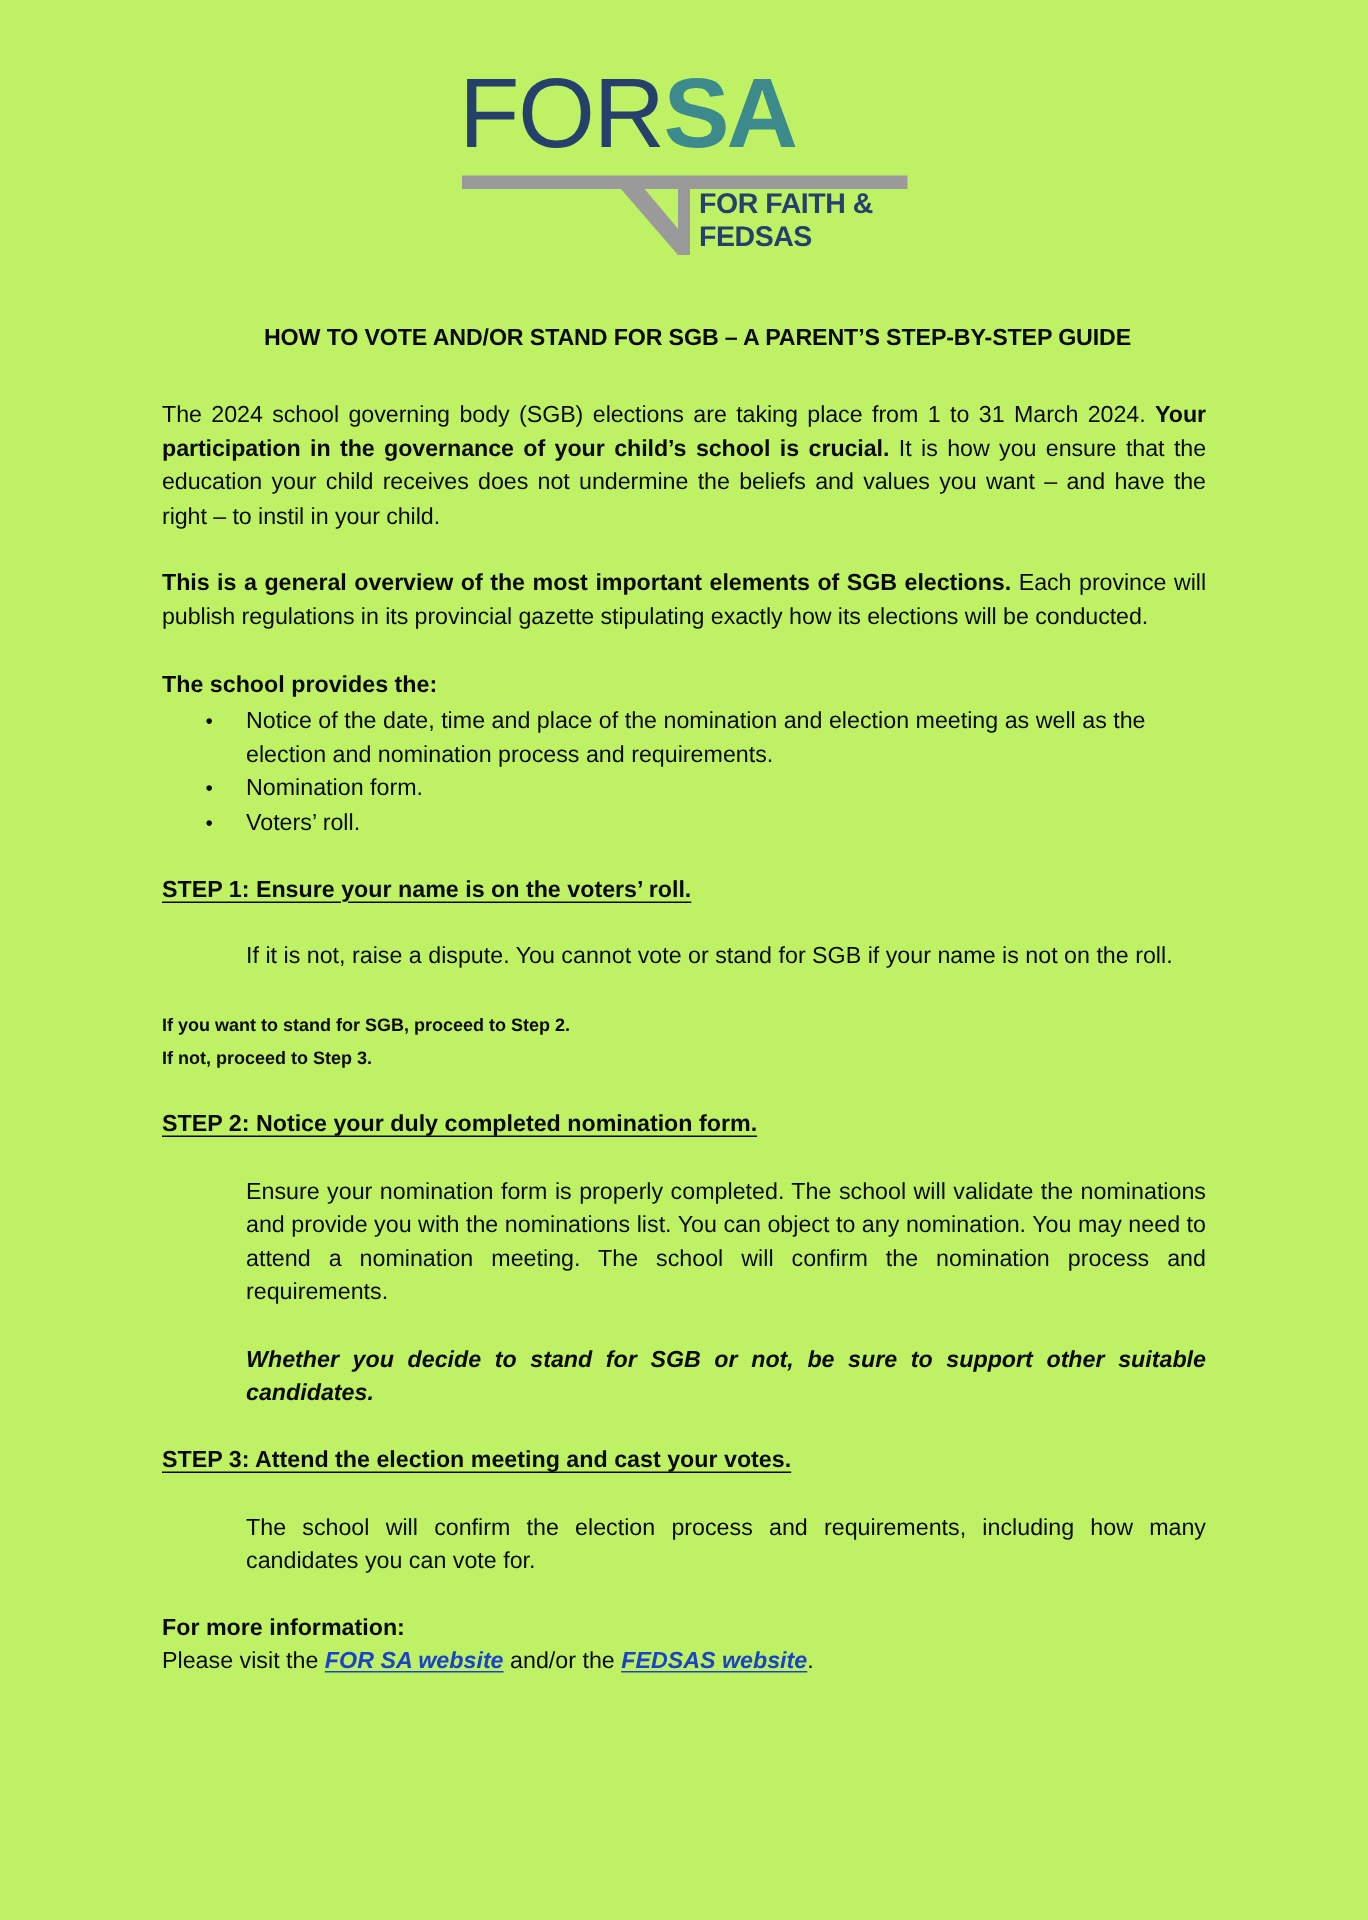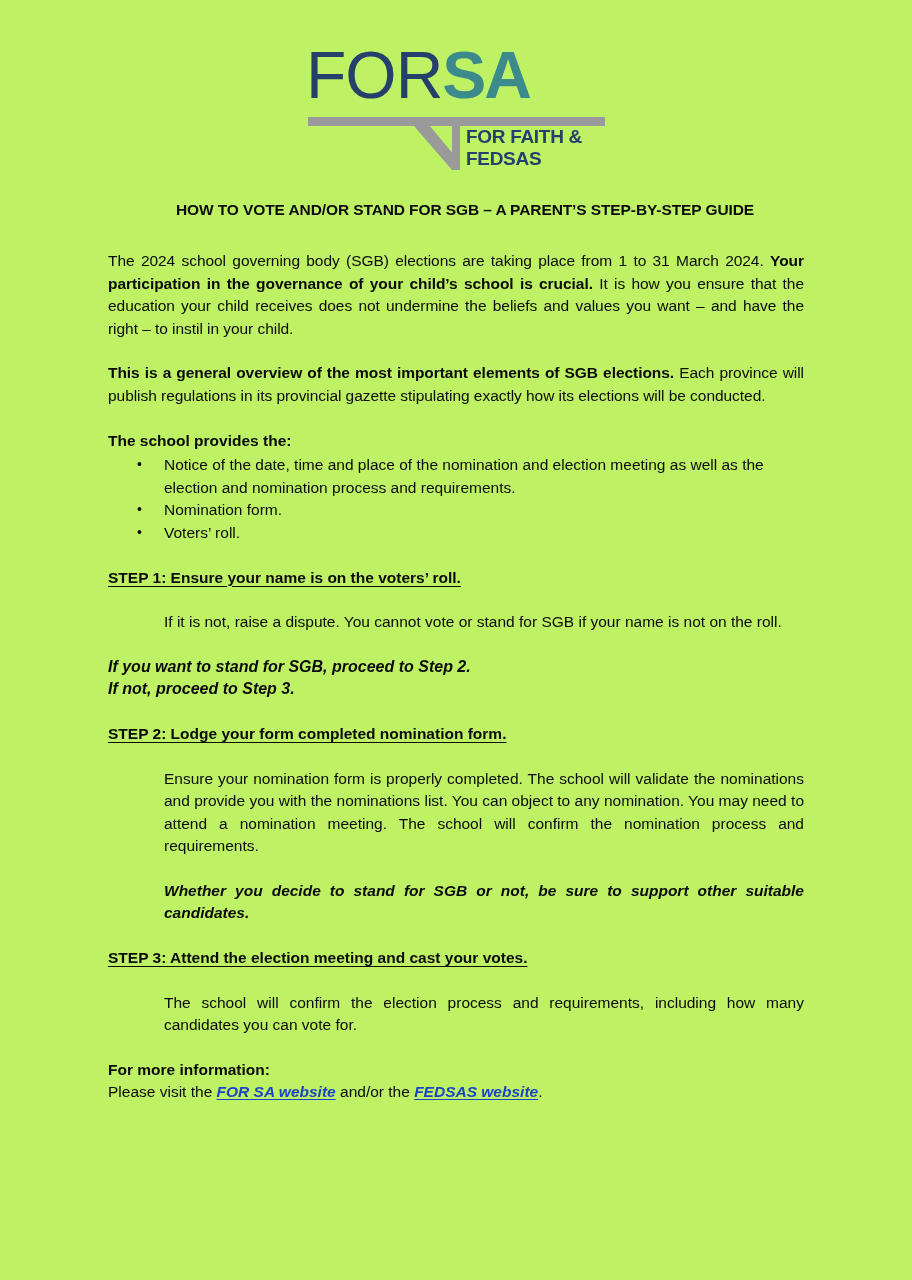--- a/index.html
+++ b/index.html
@@ -101,21 +101,21 @@
     position: absolute;
     left: 108px;
     top: 200px;
     width: 696px;
   }
   .title {
     font-size: 15.5px;
     font-weight: 700;
     text-align: center;
     letter-spacing: -0.1px;
-    margin: 0 0 30px 0;
+    margin: 16px 0 30px 0;
     line-height: 20px;
     padding-left: 18px;
   }
   p.body {
     font-size: 15.5px;
     line-height: 22.6px;
     margin: 0 0 22px 0;
     text-align: justify;
     text-justify: inter-word;
     letter-spacing: -0.05px;
@@ -169,24 +169,23 @@
     padding-left: 56px;
     font-size: 15.5px;
     line-height: 22.6px;
     text-align: justify;
     text-justify: inter-word;
   }
   p.indent.noj { text-align: left; }
 
   .blocklines { margin: 0 0 22px 0; }
   .blocklines div {
-    font-size: 16px;
-    font-weight: 700;
-    line-height: 22.6px;
-    font-style: italic;
+    font-size: 12px;
+    font-weight: 700;
+    line-height: 22.6px;
   }
 
   a.link, .link {
     color: #1a43c8;
     font-weight: 700;
     font-style: italic;
     text-decoration: underline;
     text-underline-offset: 2px;
     text-decoration-thickness: 1.3px;
     cursor: pointer;
@@ -246,21 +245,21 @@
 
     <div class="step"><span>STEP 1: Ensure your name is on the voters’ roll.</span></div>
 
     <p class="indent noj">If it is not, raise a dispute. You cannot vote or stand for SGB if your name is not on the roll.</p>
 
     <div class="blocklines">
       <div>If you want to stand for SGB, proceed to Step 2.</div>
       <div>If not, proceed to Step 3.</div>
     </div>
 
-    <div class="step"><span>STEP 2: Lodge your form completed nomination form.</span></div>
+    <div class="step"><span>STEP 2: Notice your duly completed nomination form.</span></div>
 
     <p class="indent">Ensure your nomination form is properly completed. The school will validate the nominations and provide you with the nominations list. You can object to any nomination. You may need to attend a nomination meeting. The school will confirm the nomination process and requirements.</p>
 
     <p class="indent bi">Whether you decide to stand for SGB or not, be sure to support other suitable candidates.</p>
 
     <div class="step"><span>STEP 3: Attend the election meeting and cast your votes.</span></div>
 
     <p class="indent">The school will confirm the election process and requirements, including how many candidates you can vote for.</p>
 
     <div class="footer-block">

